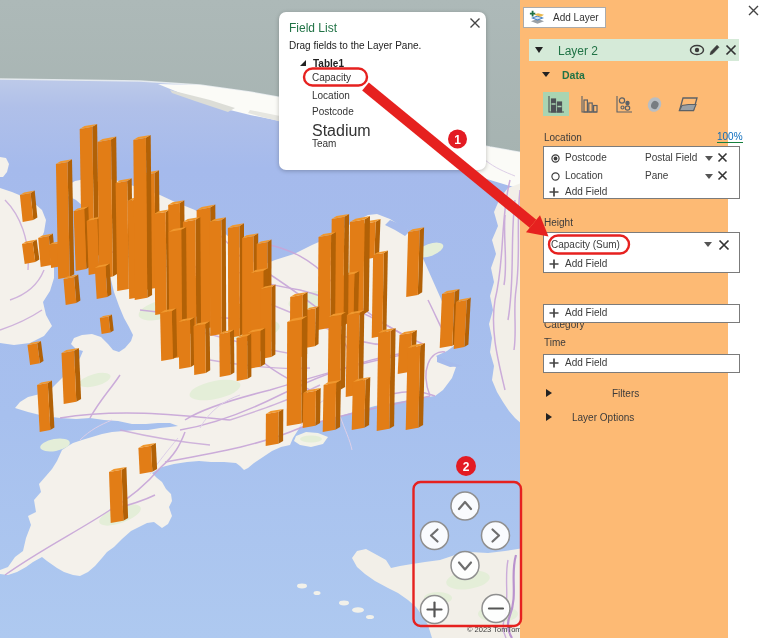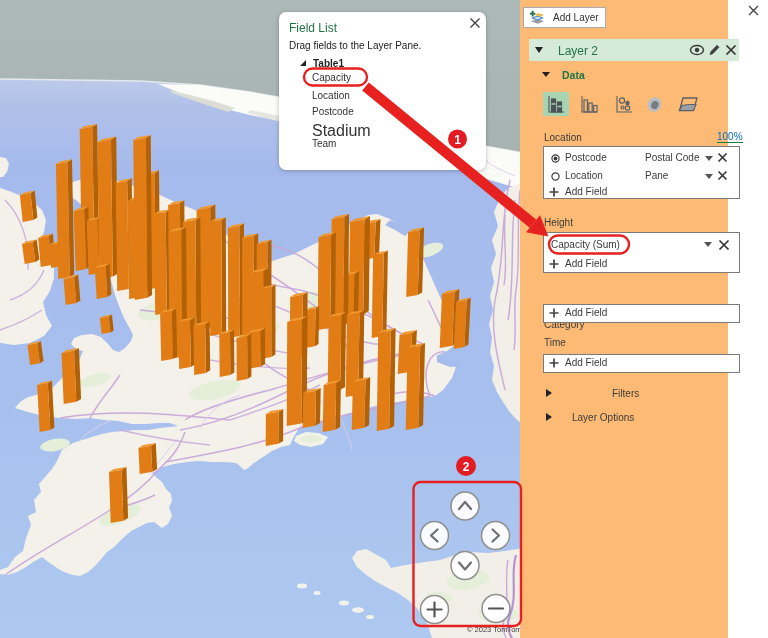--- a/index.html
+++ b/index.html
@@ -416,21 +416,21 @@
  </svg>
 
  <div class="lbl" style="left:24px;top:132px;">Location</div>
  <div class="abs" style="left:197px;top:131px;font-size:10px;color:#0a6cbd;border-bottom:1px solid #15803d;">100%</div>
  <div class="abs" style="left:23px;top:146px;width:195px;height:51px;border:1px solid #7b7b7b;background:#fff;"></div>
  <svg class="abs" style="left:31px;top:154px" width="9" height="9" viewBox="0 0 10 10">
       <circle cx="5" cy="5" r="4" fill="none" stroke="#3c3c3c" stroke-width="1.3"></circle>
       <circle cx="5" cy="5" r="2.1" fill="#3c3c3c"></circle>
     </svg>
  <div class="lbl" style="left:45px;top:152px;">Postcode</div>
- <div class="lbl" style="left:125px;top:152px;">Postal Code</div>
+ <div class="lbl" style="left:125px;top:152px;">Postal Field</div>
  <svg class="abs" style="left:185px;top:156px" width="8" height="5" viewBox="0 0 8 5">
       <path d="M0,0 L8,0 L4,5 Z" fill="#555"></path>
     </svg>
  <svg class="abs" style="left:197px;top:152px" width="11" height="11" viewBox="0 0 11 11">
       <path d="M1.5,1.5 L9.5,9.5 M9.5,1.5 L1.5,9.5" stroke="#333" stroke-width="1.6"></path>
     </svg>
  <svg class="abs" style="left:31px;top:172px" width="9" height="9" viewBox="0 0 10 10">
       <circle cx="5" cy="5" r="4" fill="none" stroke="#3c3c3c" stroke-width="1.3"></circle>
     </svg>
  <div class="lbl" style="left:45px;top:170px;">Location</div>

